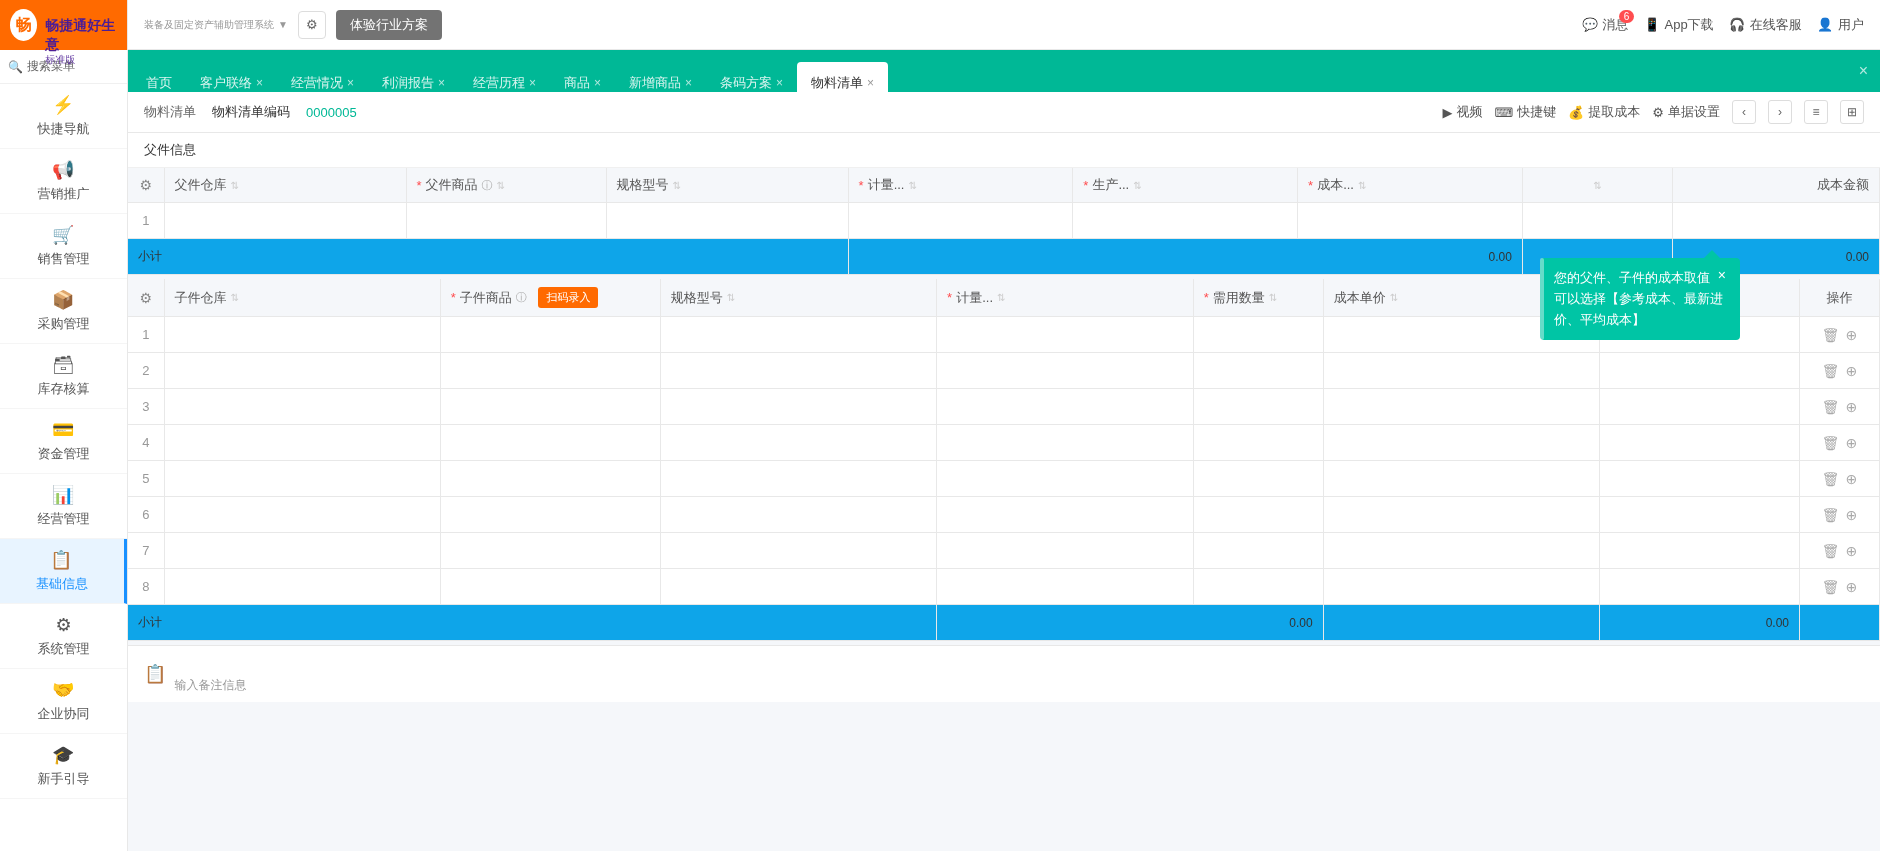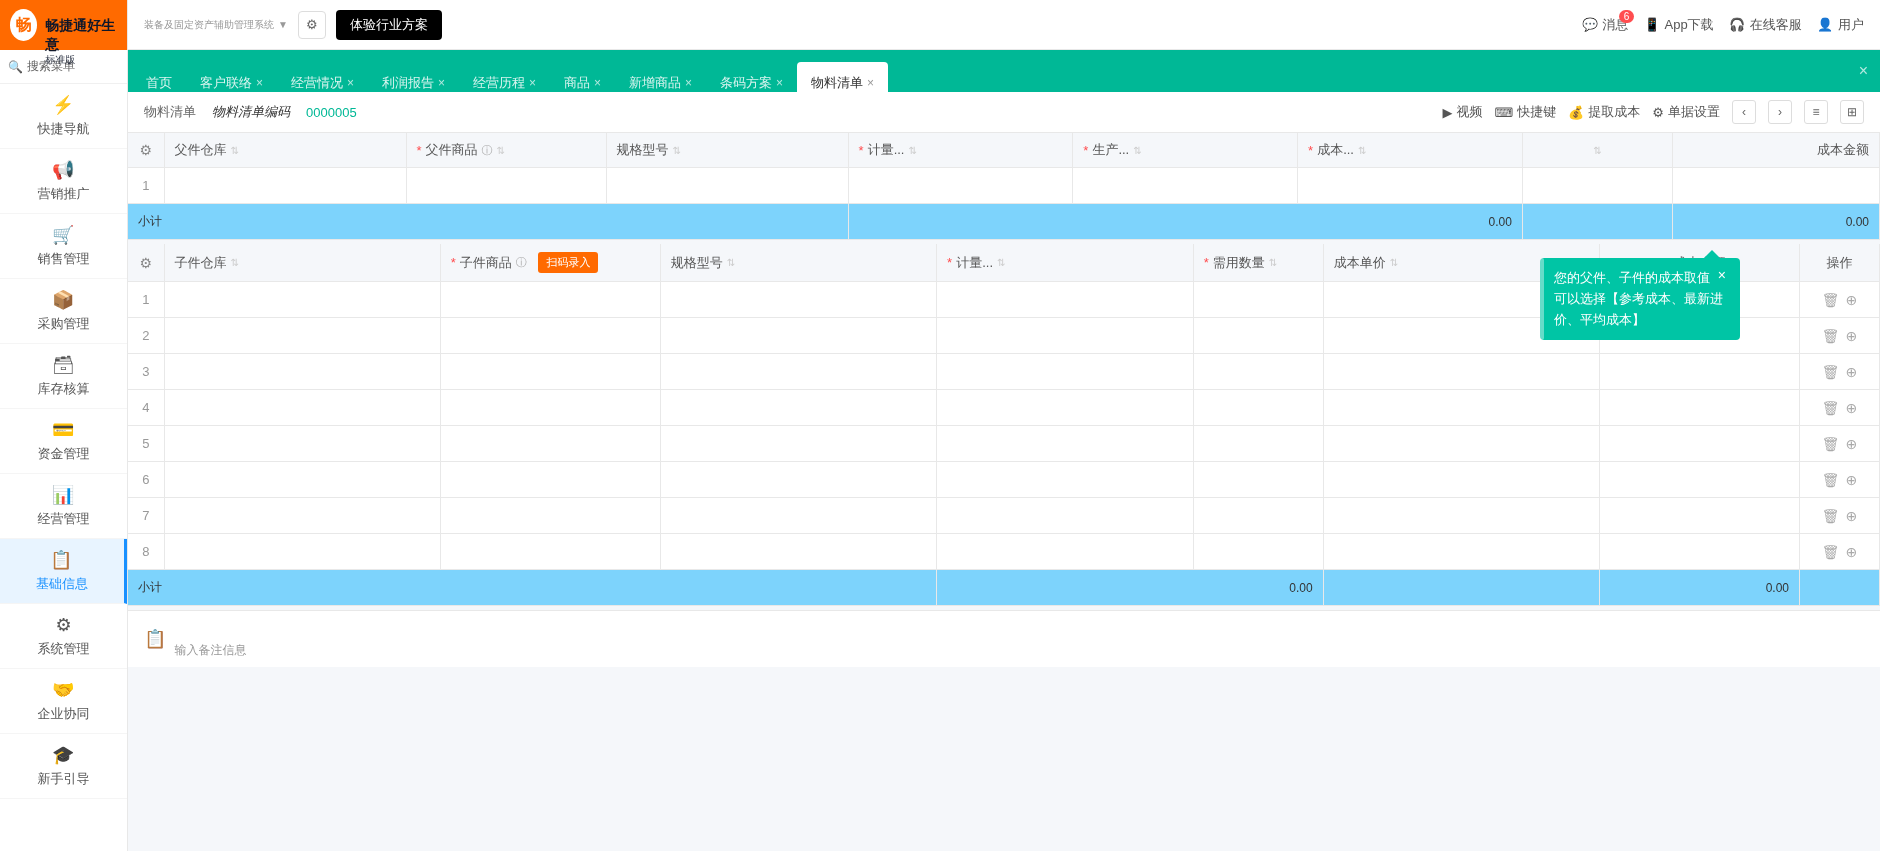--- a/index.html
+++ b/index.html
@@ -27,21 +27,21 @@
       height: 32px;
       background: #fff;
       border-radius: 50%;
       display: flex;
       align-items: center;
       justify-content: center;
       font-size: 16px;
       color: #ff6a00;
       font-weight: bold;
     }
-    .sidebar-header-text { color: #0f172a; font-size: 12px; line-height: 1.3; margin-top: 32px; }
+    .sidebar-header-text { color: #4c1d95; font-size: 12px; line-height: 1.3; margin-top: 32px; }
     .sidebar-header-text .main { font-size: 14px; font-weight: bold; }
     .sidebar-header-text .sub { font-size: 10px; opacity: 0.85; }
     .sidebar-search {
       padding: 8px;
       border-bottom: 1px solid #f0f0f0;
       display: flex;
       align-items: center;
       gap: 4px;
       cursor: pointer;
     }
@@ -91,21 +91,21 @@
       width: 28px; height: 28px;
       border: 1px solid #ddd;
       border-radius: 4px;
       display: flex;
       align-items: center;
       justify-content: center;
       cursor: pointer;
       color: #666;
     }
     .topbar-btn-experience {
-      background: #000000;
+      background: #737373;
       color: #fff;
       border: none;
       padding: 6px 14px;
       border-radius: 4px;
       cursor: pointer;
       font-size: 13px;
     }
     .topbar-right {
       display: flex;
       align-items: center;
@@ -173,21 +173,21 @@
       display: flex;
       align-items: center;
       gap: 16px;
       border-bottom: 1px solid #e8e8e8;
     }
     .breadcrumb-item {
       color: #666;
       font-size: 13px;
       cursor: pointer;
     }
-    .breadcrumb-item.active { color: #333; font-weight: 500; font-style: italic; }
+    .breadcrumb-item.active { color: #333; font-weight: 500; }
     .sub-header-code {
       display: flex;
       align-items: center;
       gap: 8px;
       font-size: 13px;
       color: #333;
     }
     .sub-header-code .code-value { color: #00b896; font-weight: 500; }
     .sub-header-actions {
       margin-left: auto;
@@ -248,21 +248,21 @@
       height: 36px;
       font-size: 12px;
       color: #333;
     }
     .data-table td .row-num {
       padding: 8px 10px;
       text-align: center;
       color: #999;
     }
     .subtotal-row td {
-      background: #7dd3fc;
+      background: #0ea5e9;
       padding: 6px 26px;
       font-weight: 500;
       color: #333;
     }
     .subtotal-label { padding-left: 10px !important; }
     .subtotal-value { text-align: right; padding-right: 10px !important; }
 
     .th-gear {
       width: 36px;
       text-align: center;
@@ -555,20 +555,21 @@
 
   <div class="page-content" style="position:relative;">
 
     <div class="tooltip-popup">
       <div class="tooltip-left-bar"></div>
       <span class="tooltip-close">×</span>
       <span>您的父件、子件的成本取值可以选择【参考成本、最新进价、平均成本】</span>
     </div>
 
     <div class="section">
+      <div class="section-title">父件信息</div>
       <table class="data-table">
         <thead>
           <tr>
             <th class="th-gear">
               <span class="gear-icon">⚙</span>
             </th>
             <th>
               <div class="col-header">
                 <span>父件仓库</span>
                 <span class="sort-icon">⇅</span>

